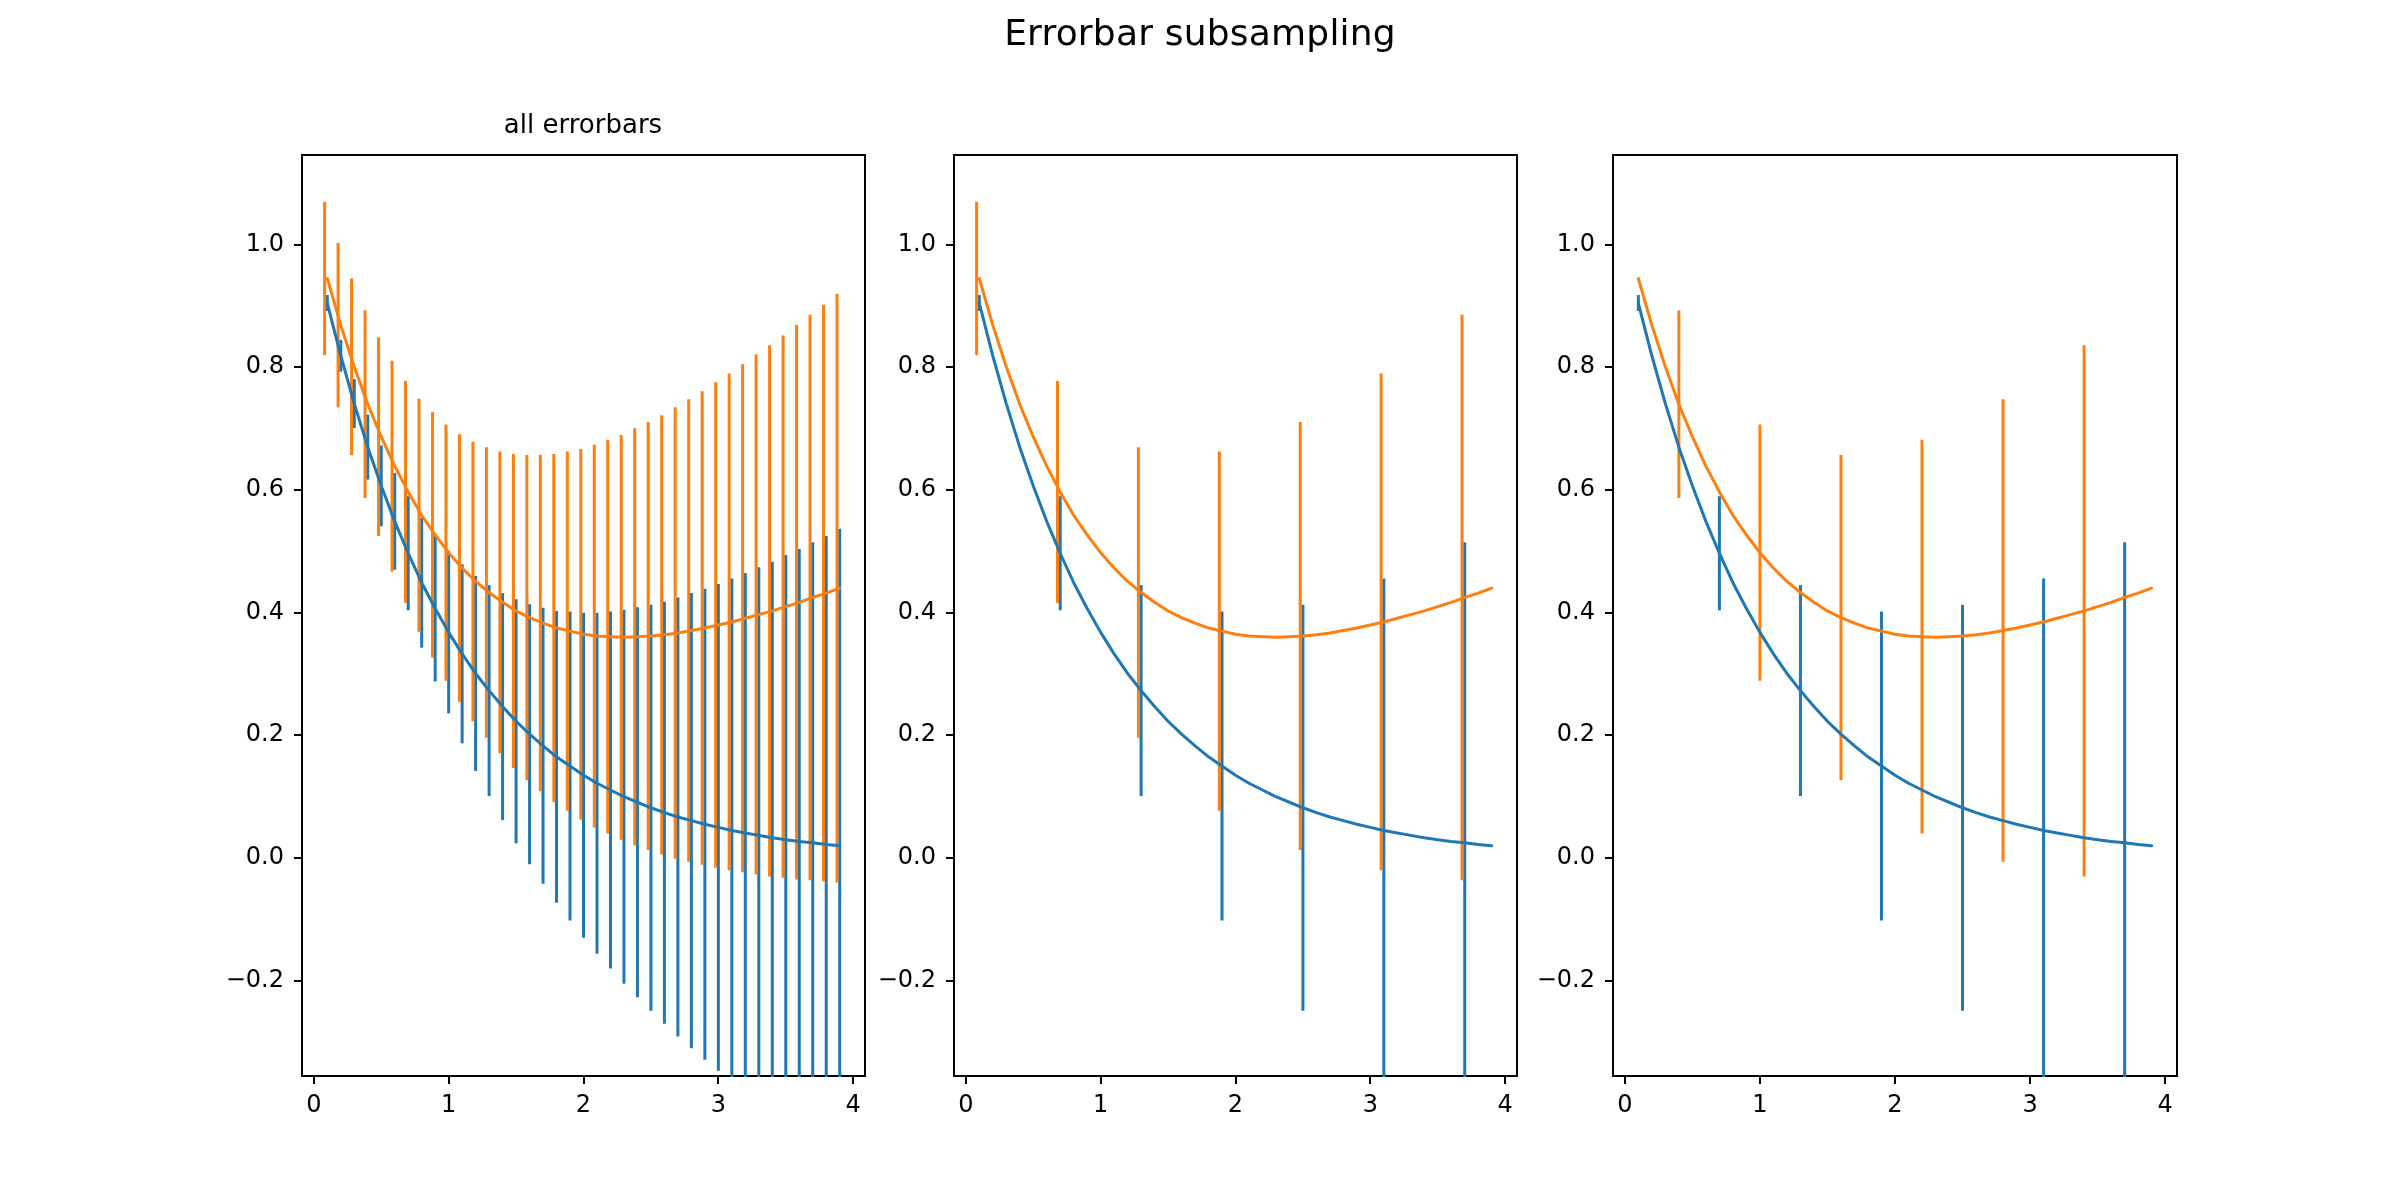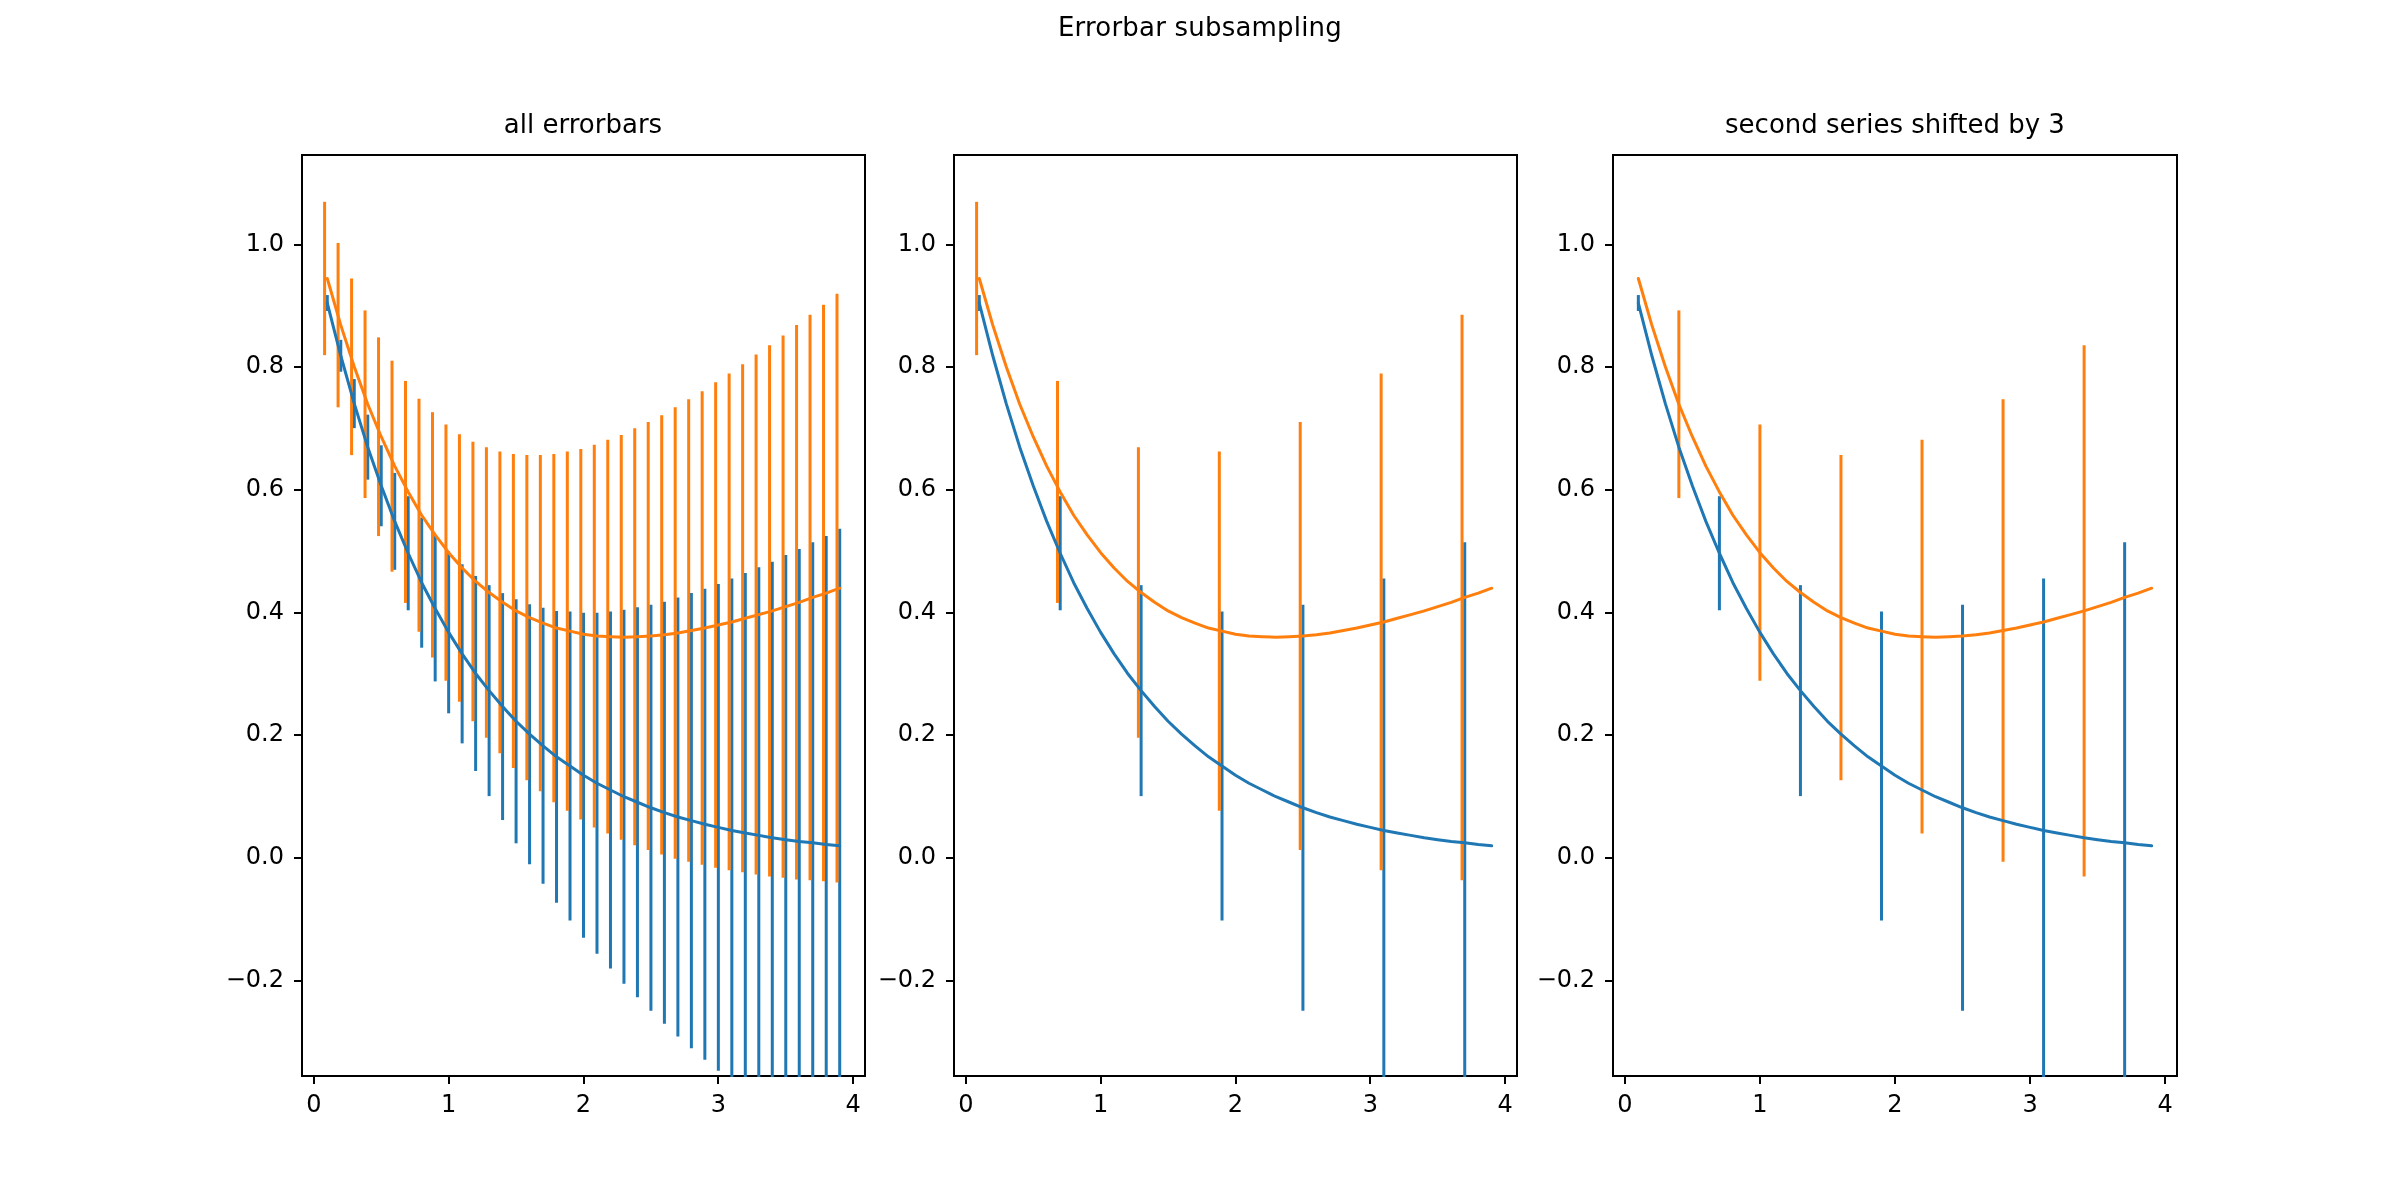--- a/index.html
+++ b/index.html
@@ -16,21 +16,21 @@
     position: absolute;
     left: 0; top: 0;
     width: 2400px; height: 1200px;
     background: #ffffff;
   }
   .suptitle {
     position: absolute;
     left: 0; top: 12px;
     width: 2400px;
     text-align: center;
-    font-size: 26px;
+    font-size: 36px;
     color: #000000;
     letter-spacing: 0.2px;
   }
   .panel {
     position: absolute;
     top: 0; left: 0;
     width: 2400px; height: 1200px; margin-top: 12px;
   }
   .panel-title {
     position: absolute;
@@ -239,21 +239,20 @@
       <div class="tick-label-x" style="left: 1000.66px; top: 1078px; width: 200px;">1</div>
       <div class="tick-mark" style="left: 1234.5px; top: 1065px; width: 2px; height: 7px;"></div>
       <div class="tick-label-x" style="left: 1135.5px; top: 1078px; width: 200px;">2</div>
       <div class="tick-mark" style="left: 1369.34px; top: 1065px; width: 2px; height: 7px;"></div>
       <div class="tick-label-x" style="left: 1270.34px; top: 1078px; width: 200px;">3</div>
       <div class="tick-mark" style="left: 1504.19px; top: 1065px; width: 2px; height: 7px;"></div>
       <div class="tick-label-x" style="left: 1405.19px; top: 1078px; width: 200px;">4</div>
     </div>
 
   <div class="panel">
-    <div class="panel-title" style="left: 1495px; top: 97px; width: 800px;">second series shifted by 3</div>
     <div class="axes-frame" style="left: 1612px; top: 142px; width: 566px; height: 923px;"></div>
     <svg class="plot-svg" width="566" height="923" viewBox="0 0 566 923" style="left: 1612px; top: 142px;">
         <defs>
           <clipPath id="clip2">
             <rect x="0" y="0" width="566" height="923"></rect>
           </clipPath>
         </defs>
         <g clip-path="url(#clip2)">
           <line x1="26.341288782816235" x2="26.341288782816235" y1="157.00199335548166" y2="141.0564784053156" stroke="#1f77b4" stroke-width="3"></line>
           <line x1="107.39140811455847" x2="107.39140811455847" y1="456.2870431893687" y2="342.21528239202655" stroke="#1f77b4" stroke-width="3"></line>

